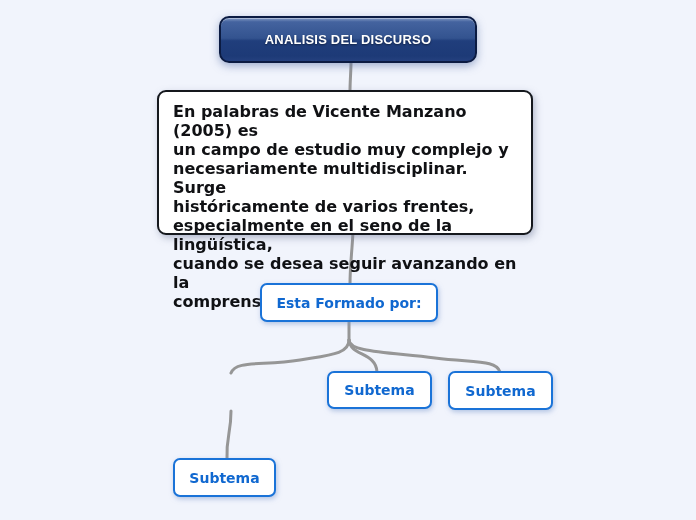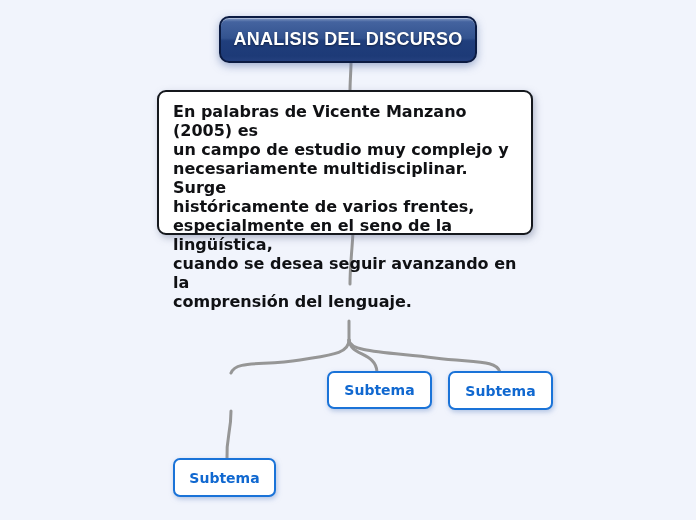--- a/index.html
+++ b/index.html
@@ -21,21 +21,21 @@
   svg.connectors path{fill:none;stroke:var(--connector);stroke-width:3;stroke-linecap:round;stroke-linejoin:round;}
   .node{position:absolute;display:flex;align-items:center;justify-content:center;box-sizing:border-box;cursor:default;}
   .root{
     left:219px;top:16px;width:258px;height:47px;
     background:linear-gradient(to bottom,#839bc4 0%,#44639f 9%,#33538f 47%,#203e7c 53%,#1d3a77 88%,#24407e 100%);
     border:2px solid var(--root-border);
     border-radius:10px;
     box-shadow:0 3px 9px rgba(90,115,170,.55), inset 0 1px 0 rgba(255,255,255,.35);
     color:#ffffff;
     font-family:"Liberation Sans",sans-serif;
-    font-weight:bold;font-size:18px;letter-spacing:.2px;
+    font-weight:bold;font-size:13px;letter-spacing:.2px;
     text-shadow:0 1px 2px rgba(0,0,0,.45);
   }
   .note{
     left:157px;top:90px;width:376px;height:145px;
     background:#ffffff;
     border:2.5px solid var(--note-border);
     border-radius:9px;
     box-shadow:2px 3px 7px rgba(115,125,155,.5);
     color:var(--note-text);
     font-weight:bold;font-size:16px;line-height:19px;
@@ -78,20 +78,23 @@
   </div>
 
   <div class="node note">En palabras de Vicente Manzano (2005) es
 un campo de estudio muy complejo y
 necesariamente multidisciplinar. Surge
 históricamente de varios frentes,
 especialmente en el seno de la lingüística,
 cuando se desea seguir avanzando en la
 comprensión del lenguaje.</div>
 
+  <div class="node topic formed">
+    <span class="label">Esta Formado por:</span>
+  </div>
 
 
   <div class="node topic sub1">
     <span class="label">Subtema</span>
   </div>
 
   <div class="node topic sub2">
     <span class="label">Subtema</span>
   </div>
 

